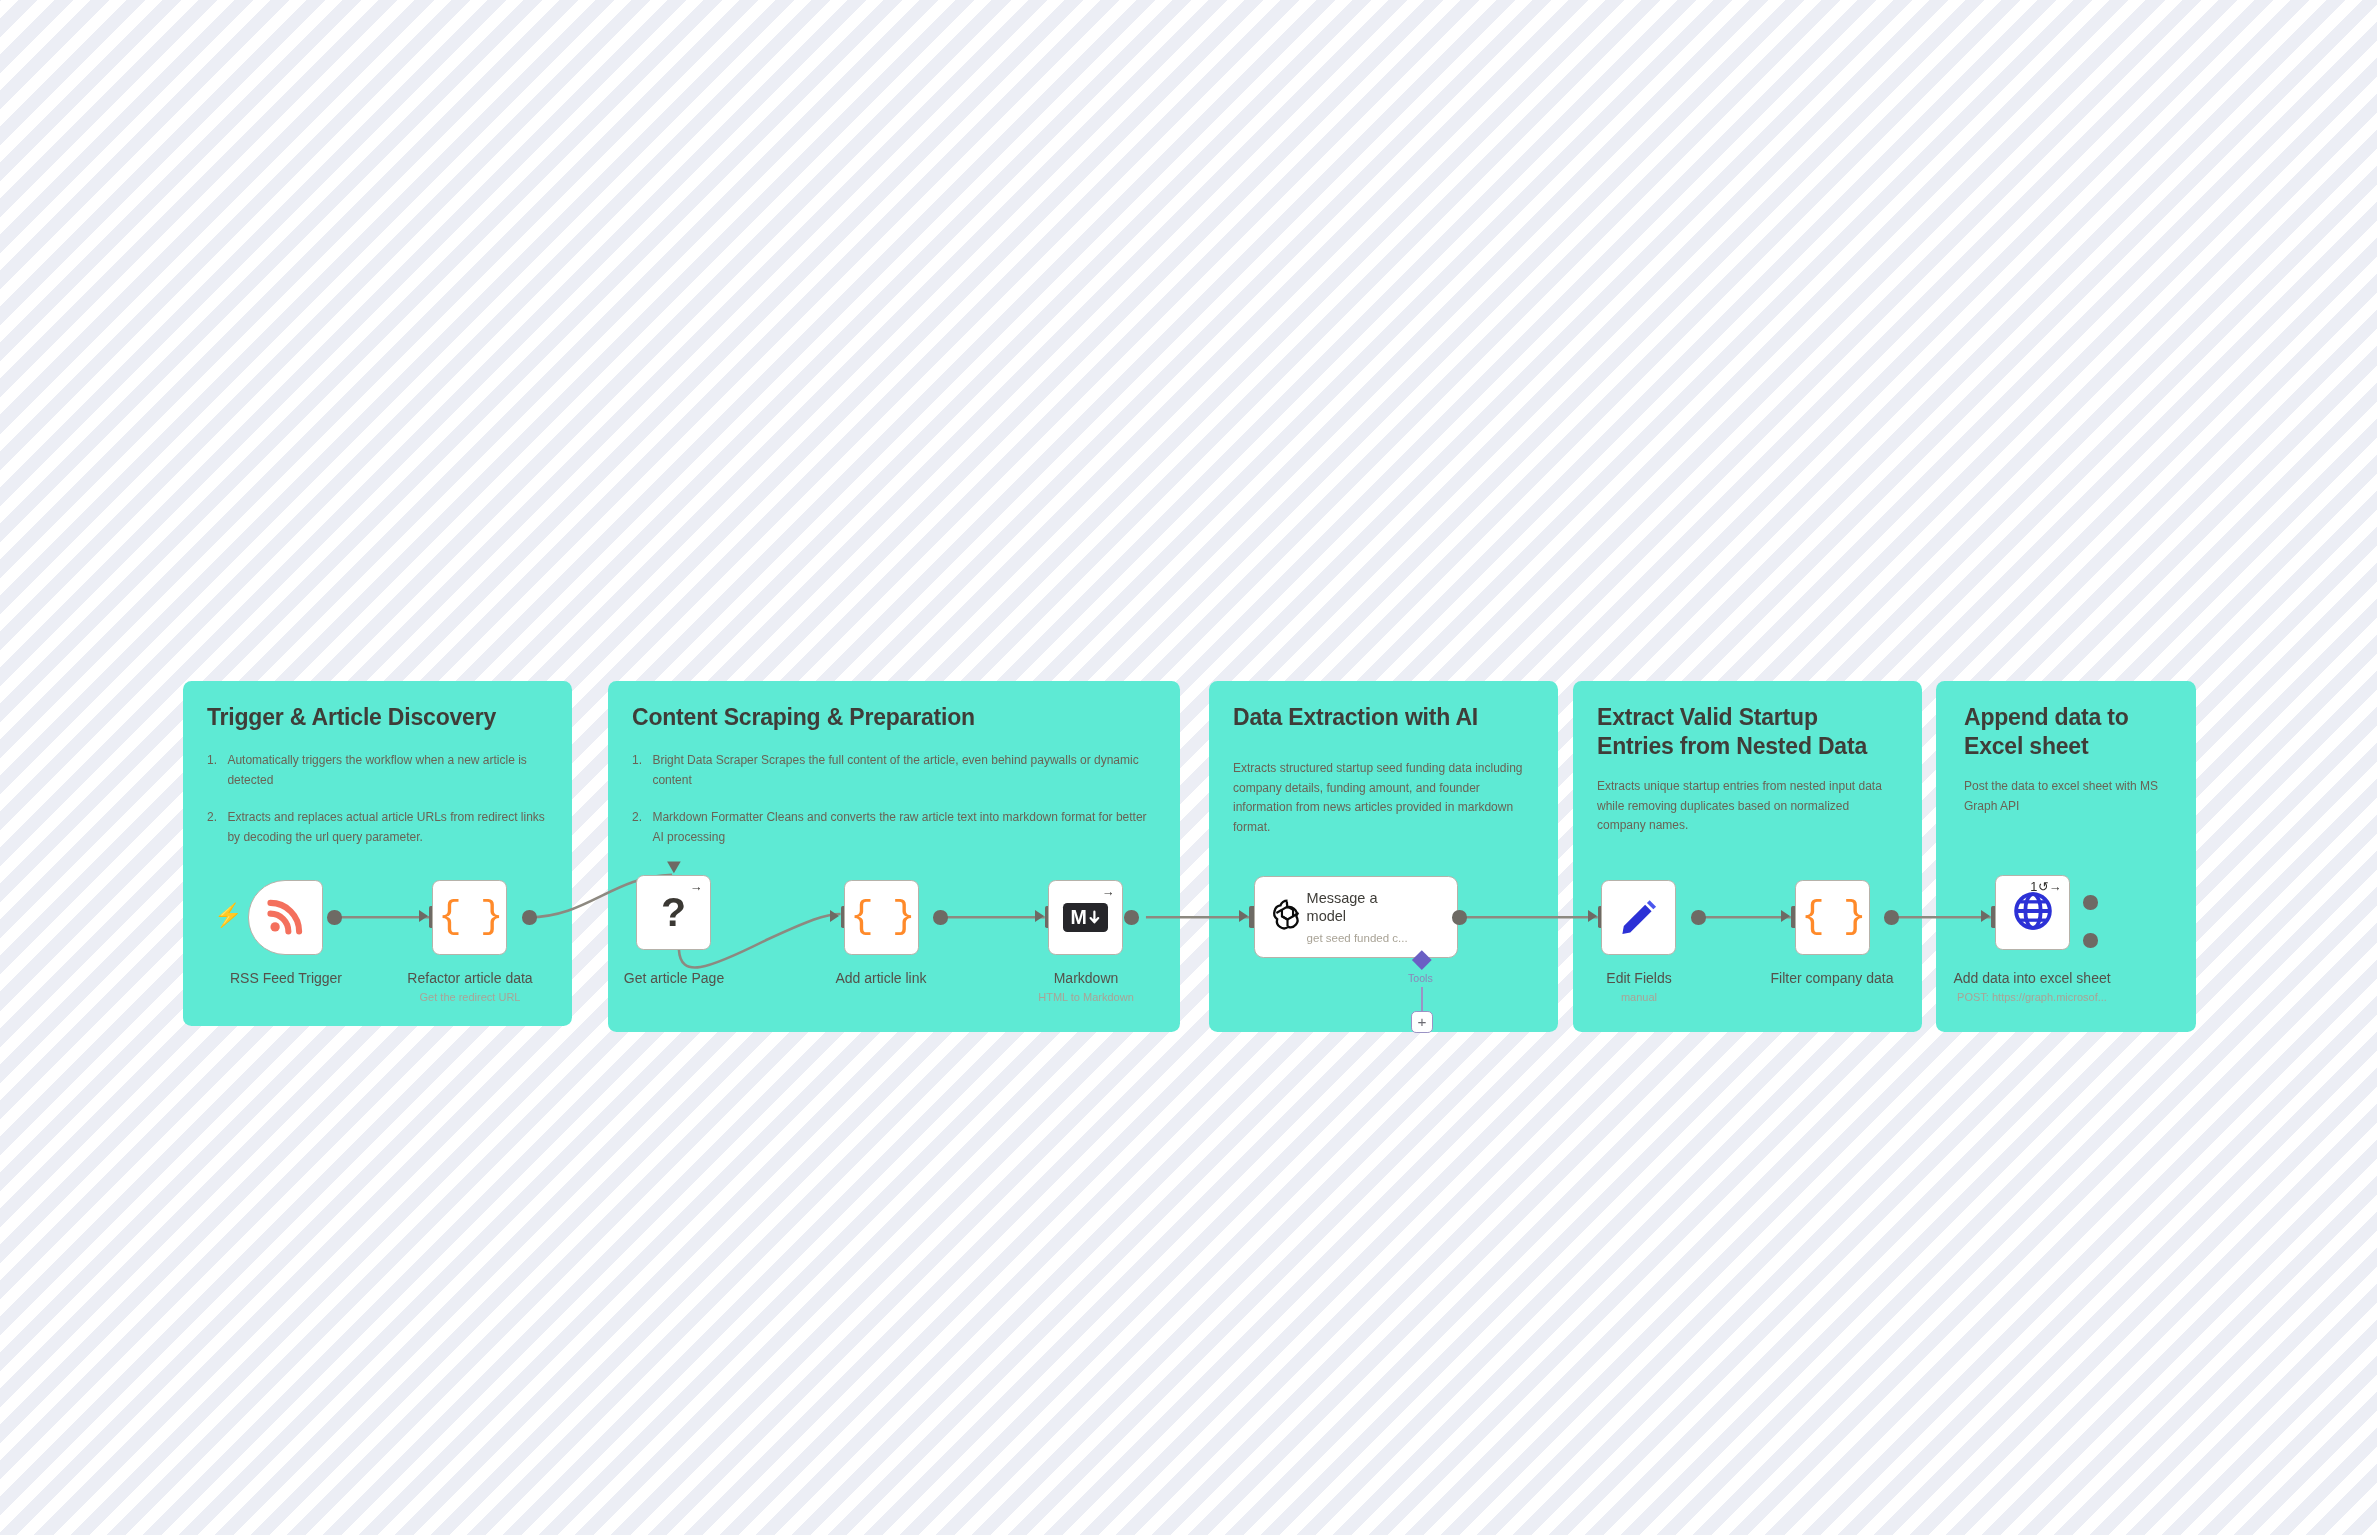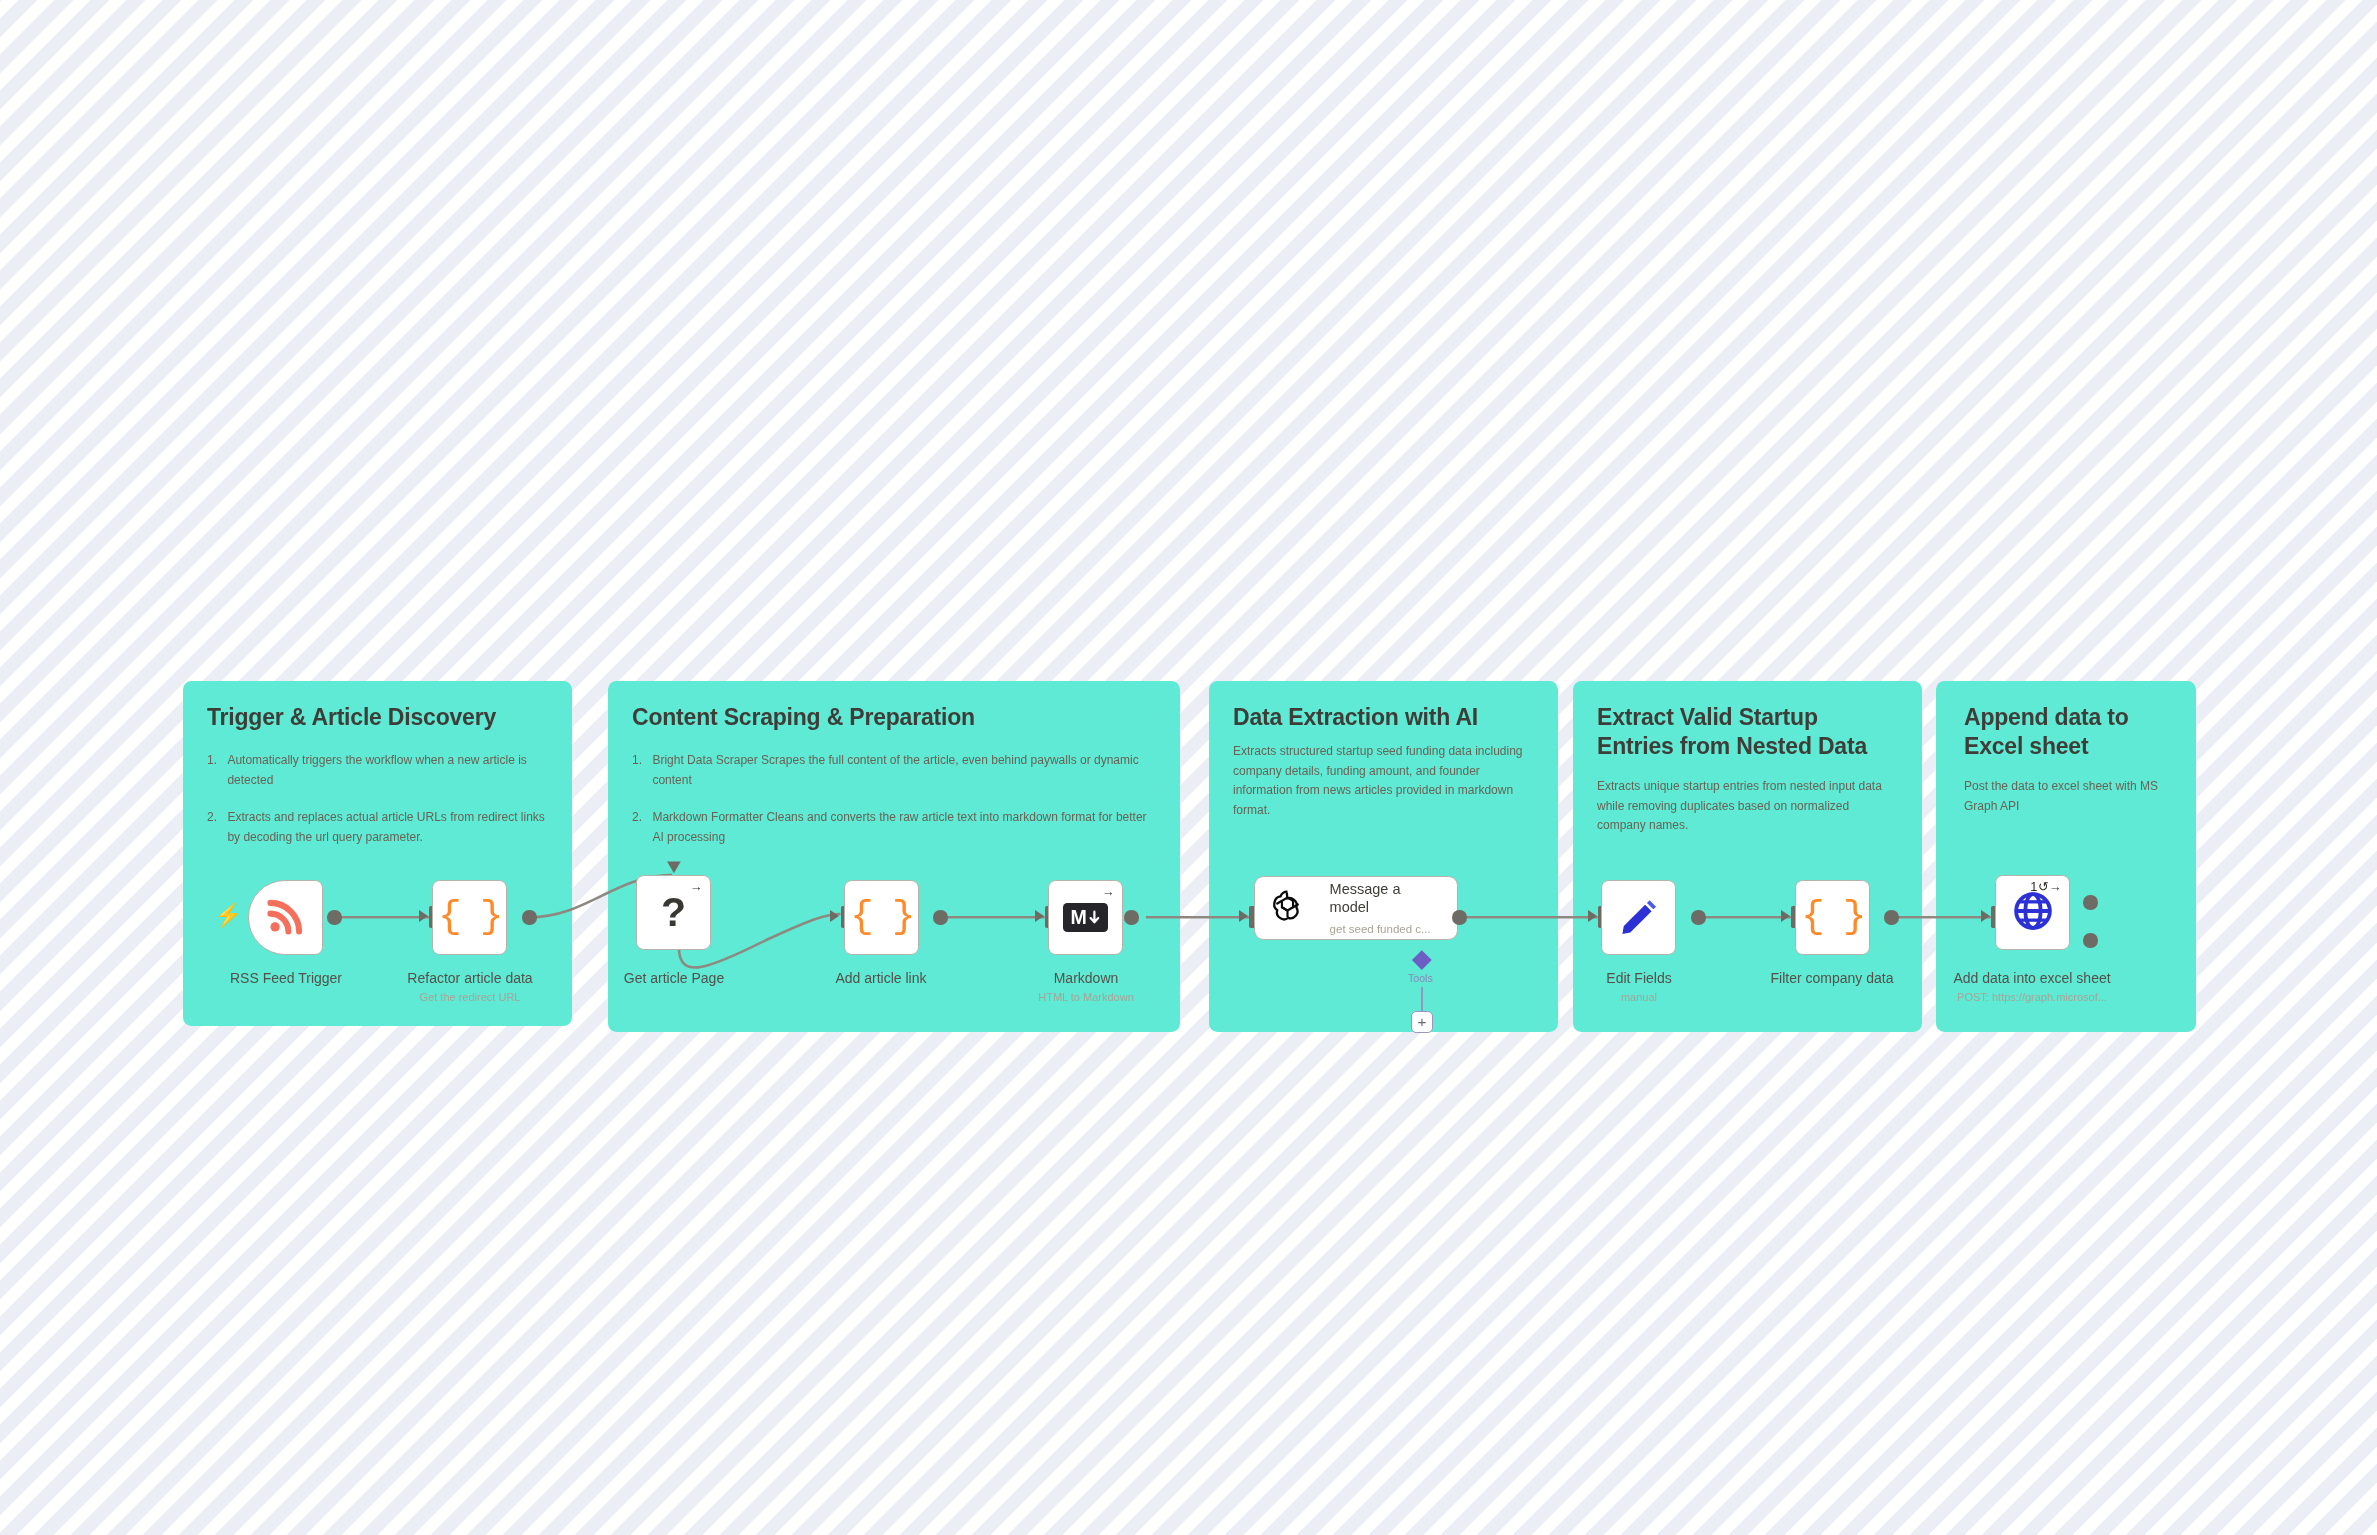--- a/index.html
+++ b/index.html
@@ -87,25 +87,25 @@
     display: flex;
     align-items: center;
     justify-content: center;
   }
   .node.square { width: 75px; height: 75px; }
   .node.trigger {
     width: 75px; height: 75px;
     border-radius: 37px 7.7px 7.7px 37px;
   }
   .node.wide {
-    width: 204px; height: 64px;
+    width: 204px; height: 82px;
     border-radius: 9.4px;
     justify-content: flex-start;
     padding: 0 13.6px;
-    gap: 24px;
+    gap: 1px;
   }
 
   .node-caption {
     position: absolute;
     text-align: center;
     width: 272px;
     pointer-events: none;
   }
   .node-caption .cap-title {
     font-size: 14px;
@@ -261,21 +261,21 @@
     <div class="panel-body">
       <ol>
         <li>Bright Data Scraper Scrapes the full content of the article, even behind paywalls or dynamic content</li>
         <li>Markdown Formatter Cleans and converts the raw article text into markdown format for better AI processing</li>
       </ol>
     </div>
   </div>
 
   <div class="panel" style="left:1209px; top:681px; width:349px; height:351px;">
     <div class="panel-title">Data Extraction with AI</div>
-    <div class="panel-body" style="margin-top:10px;">
+    <div class="panel-body" style="margin-top:27px;">
       <p>Extracts structured startup seed funding data including company details, funding amount, and founder information from news articles provided in markdown format.</p>
     </div>
   </div>
 
   <div class="panel" style="left:1573px; top:681px; width:349px; height:351px;">
     <div class="panel-title">Extract Valid Startup Entries from Nested Data</div>
     <div class="panel-body" style="margin-top:15.3px;">
       <p>Extracts unique startup entries from nested input data while removing duplicates based on normalized company names.</p>
     </div>
   </div>

